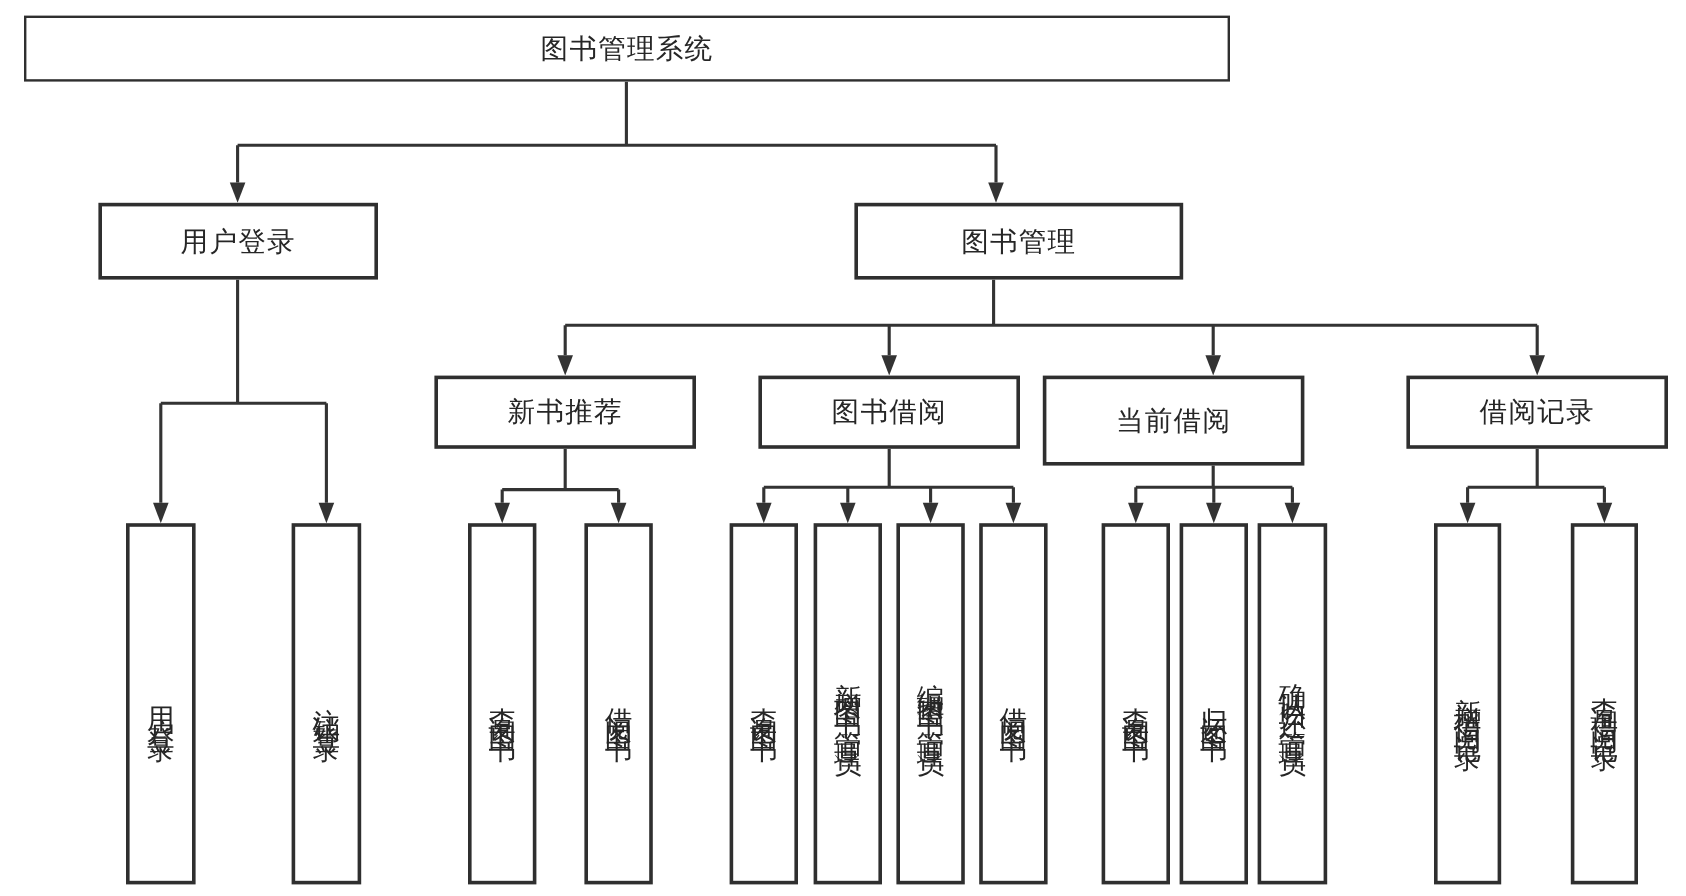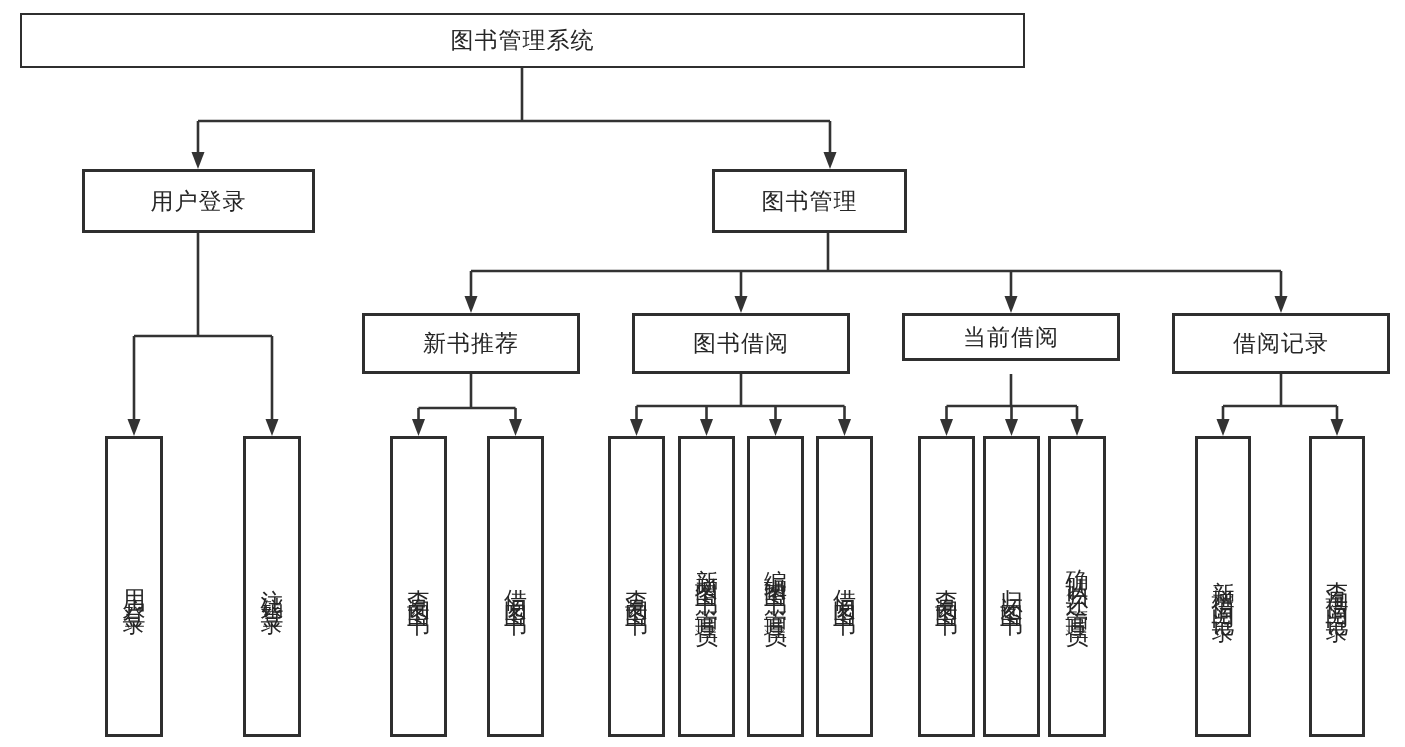--- a/index.html
+++ b/index.html
@@ -76,25 +76,25 @@
     <polygon class="ar" points="1070.5,419 1083.5,419 1077,436"></polygon>
 
     <path class="cl" d="M1281,374 V406 M1223,406 H1337 M1223,406 V419 M1337,406 V419"></path>
     <polygon class="ar" points="1216.5,419 1229.5,419 1223,436"></polygon>
     <polygon class="ar" points="1330.5,419 1343.5,419 1337,436"></polygon>
   </svg>
 
   <div class="hbox root" style="left:20px;top:13px;width:1005px;height:55px;">图书管理系统</div>
 
   <div class="hbox" style="left:82px;top:169px;width:233px;height:64px;">用户登录</div>
-  <div class="hbox" style="left:712px;top:169px;width:195px;height:64px;">图书管理</div>
+  <div class="hbox" style="left:712px;top:169px;width:274px;height:64px;">图书管理</div>
 
   <div class="hbox" style="left:362px;top:313px;width:218px;height:61px;">新书推荐</div>
   <div class="hbox" style="left:632px;top:313px;width:218px;height:61px;">图书借阅</div>
-  <div class="hbox" style="left:902px;top:313px;width:218px;height:48px;">当前借阅</div>
+  <div class="hbox" style="left:869px;top:313px;width:218px;height:75px;">当前借阅</div>
   <div class="hbox" style="left:1172px;top:313px;width:218px;height:61px;">借阅记录</div>
 
   <div class="vbox" style="left:105px;width:58px;">用户登录</div>
   <div class="vbox" style="left:243px;width:58px;">注销登录</div>
 
   <div class="vbox" style="left:390px;width:57px;">查询图书</div>
   <div class="vbox" style="left:487px;width:57px;">借阅图书</div>
 
   <div class="vbox" style="left:608px;width:57px;">查询图书</div>
   <div class="vbox" style="left:678px;width:57px;">新增图书（管理员）</div>

